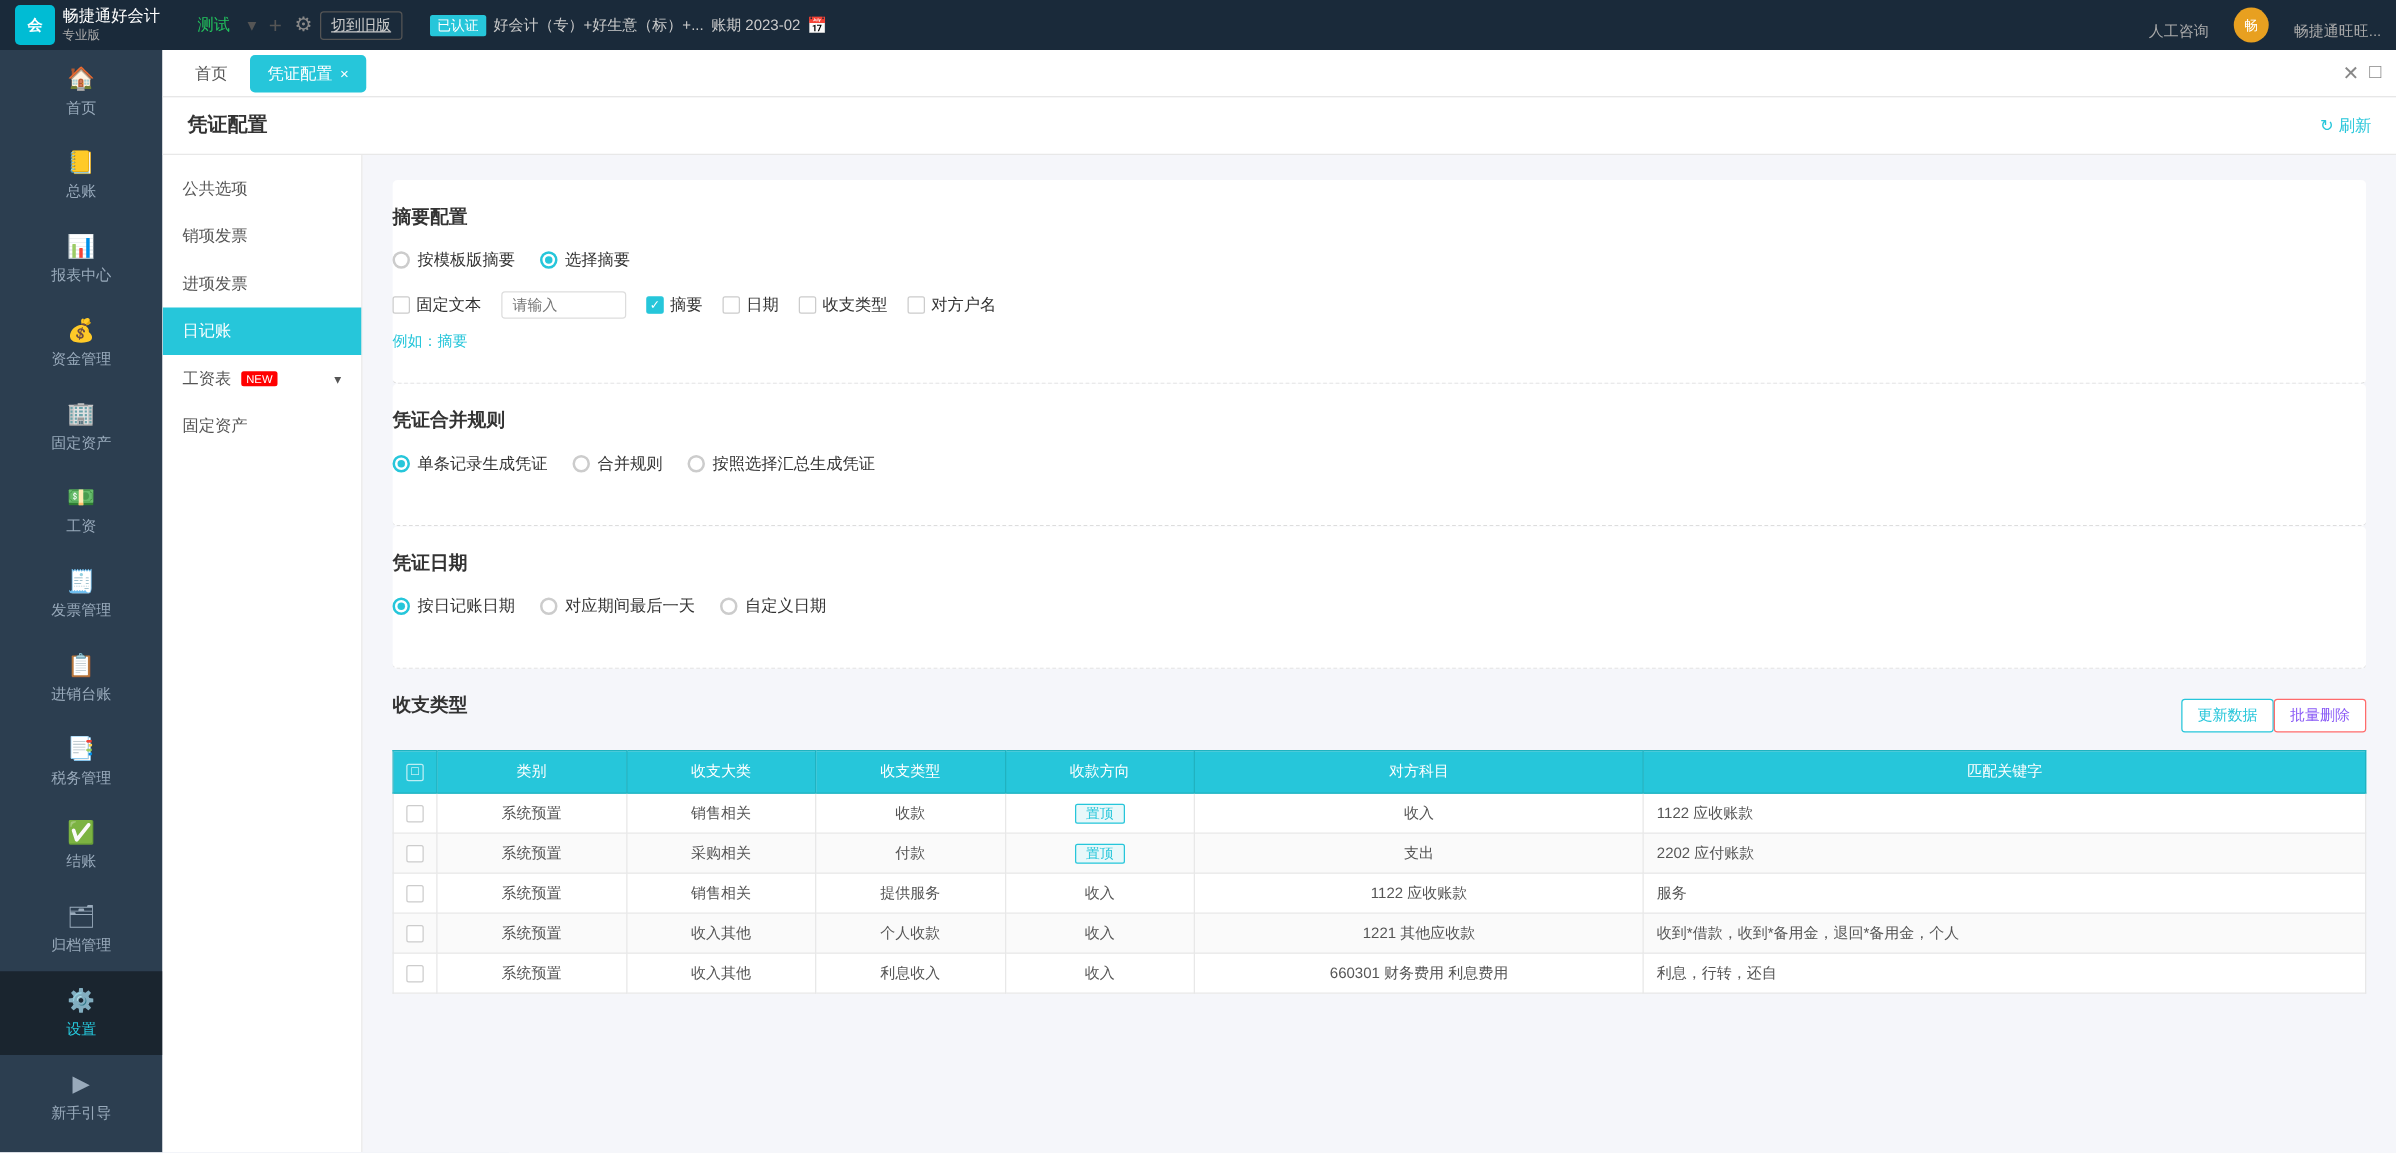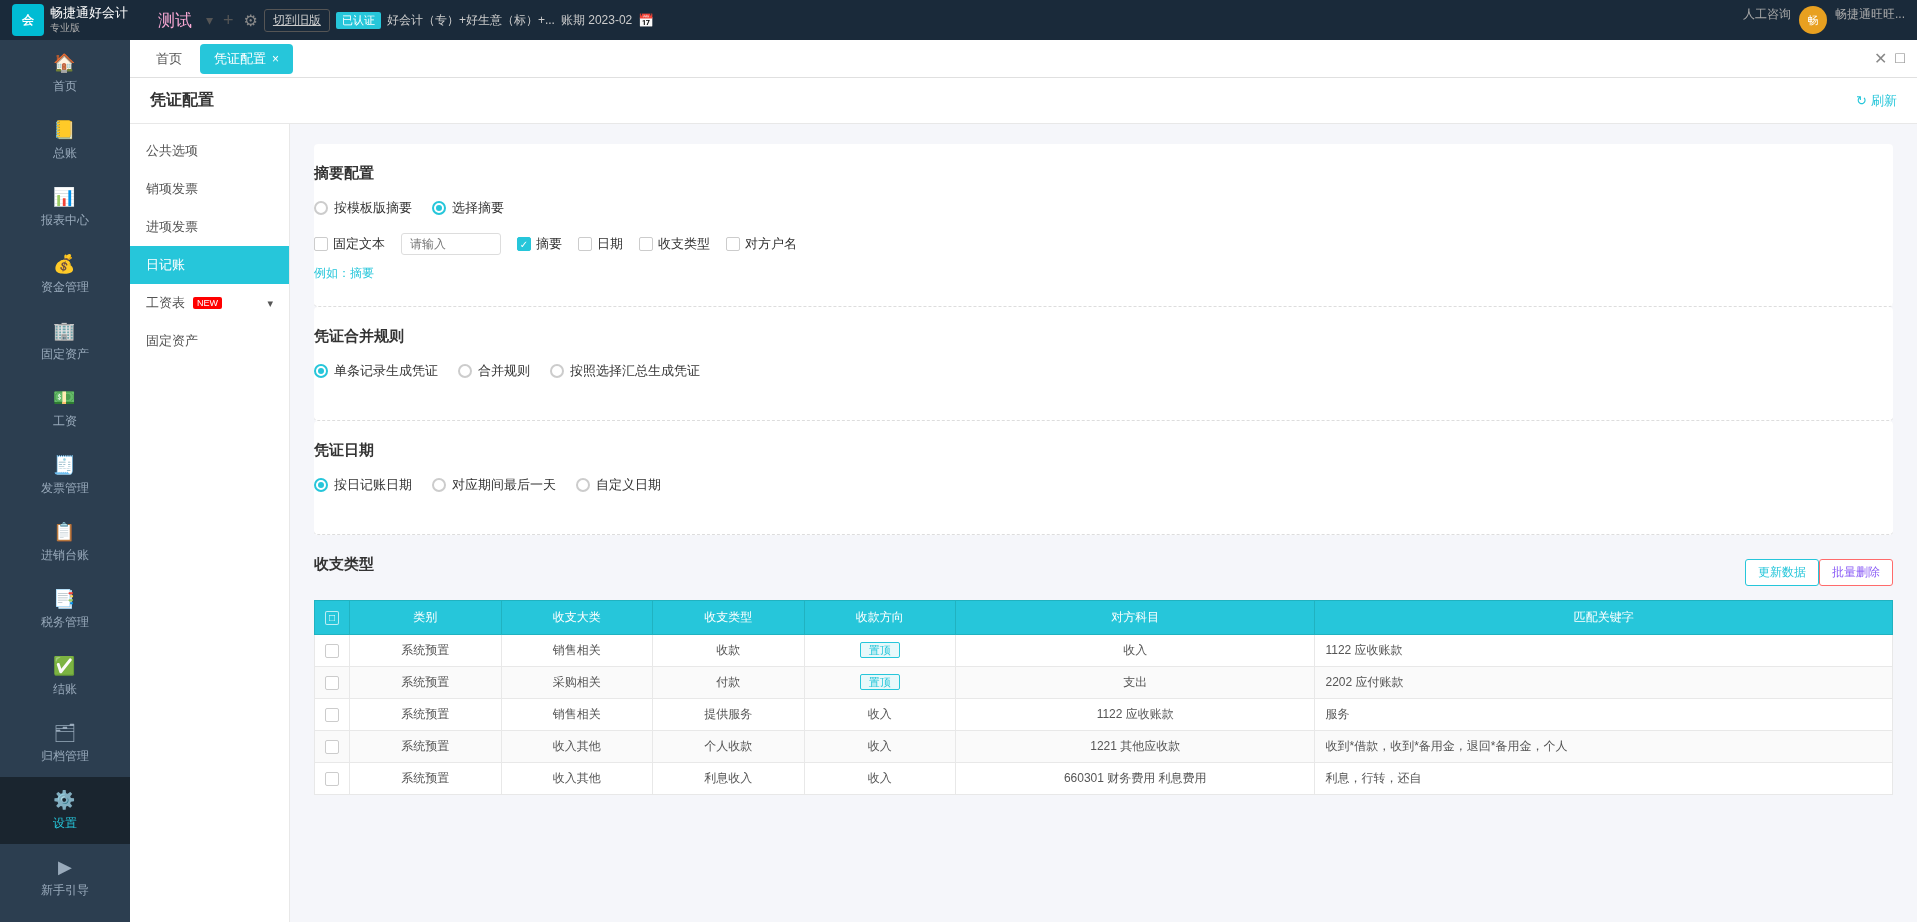--- a/index.html
+++ b/index.html
@@ -5,25 +5,25 @@
     * { box-sizing: border-box; margin: 0; padding: 0; }
     body { font-family: 'Microsoft YaHei', Arial, sans-serif; font-size: 13px; background: #f0f2f5; color: #333; height: 922px; overflow: hidden; display: flex; flex-direction: column; }
 
     
     .top-bar { height: 40px; background: #1a2a3a; display: flex; align-items: center; padding: 0 12px; gap: 8px; flex-shrink: 0; }
     .top-bar-logo { display: flex; align-items: center; gap: 6px; width: 130px; }
     .logo-icon { width: 32px; height: 32px; background: #00bcd4; border-radius: 4px; display: flex; align-items: center; justify-content: center; color: white; font-size: 12px; font-weight: bold; }
     .logo-text { color: white; font-size: 13px; line-height: 1.2; }
     .logo-sub { color: #aaa; font-size: 10px; }
     .top-bar-tabs { display: flex; align-items: center; gap: 6px; flex: 1; }
-    .top-bar-tab { color: #f9a8d4; font-size: 17px; padding: 4px 8px; cursor: pointer; }
+    .top-bar-tab { color: #22c55e; font-size: 13px; padding: 4px 8px; cursor: pointer; }
     .top-bar-btn-outline { border: 1px solid #555; color: #ccc; font-size: 12px; padding: 2px 8px; border-radius: 3px; cursor: pointer; text-decoration: underline; }
-    .top-bar-badge { background: #26c6da; color: white; font-size: 11px; padding: 1px 6px; border-radius: 2px; }
+    .top-bar-badge { background: #26c6da; color: white; font-size: 11px; padding: 1px 6px; border-radius: 2px; margin-left: 16px; }
     .top-bar-period { color: #ccc; font-size: 12px; }
-    .top-bar-right { display: flex; align-items: flex-start; gap: 8px; margin-left: auto; }
+    .top-bar-right { display: flex; align-items: flex-end; gap: 20px; margin-left: auto; }
     .user-avatar { width: 28px; height: 28px; border-radius: 50%; background: #e8a020; display: flex; align-items: center; justify-content: center; color: white; font-size: 11px; }
 
     
     .main-layout { display: flex; flex: 1; overflow: hidden; }
 
     
     .sidebar { width: 130px; background: #2c3e50; display: flex; flex-direction: column; flex-shrink: 0; }
     .sidebar-item { display: flex; flex-direction: column; align-items: center; padding: 12px 0; cursor: pointer; color: #9ab; font-size: 12px; gap: 4px; }
     .sidebar-item.active { background: #1a252f; color: #26c6da; }
     .sidebar-icon { font-size: 18px; }

